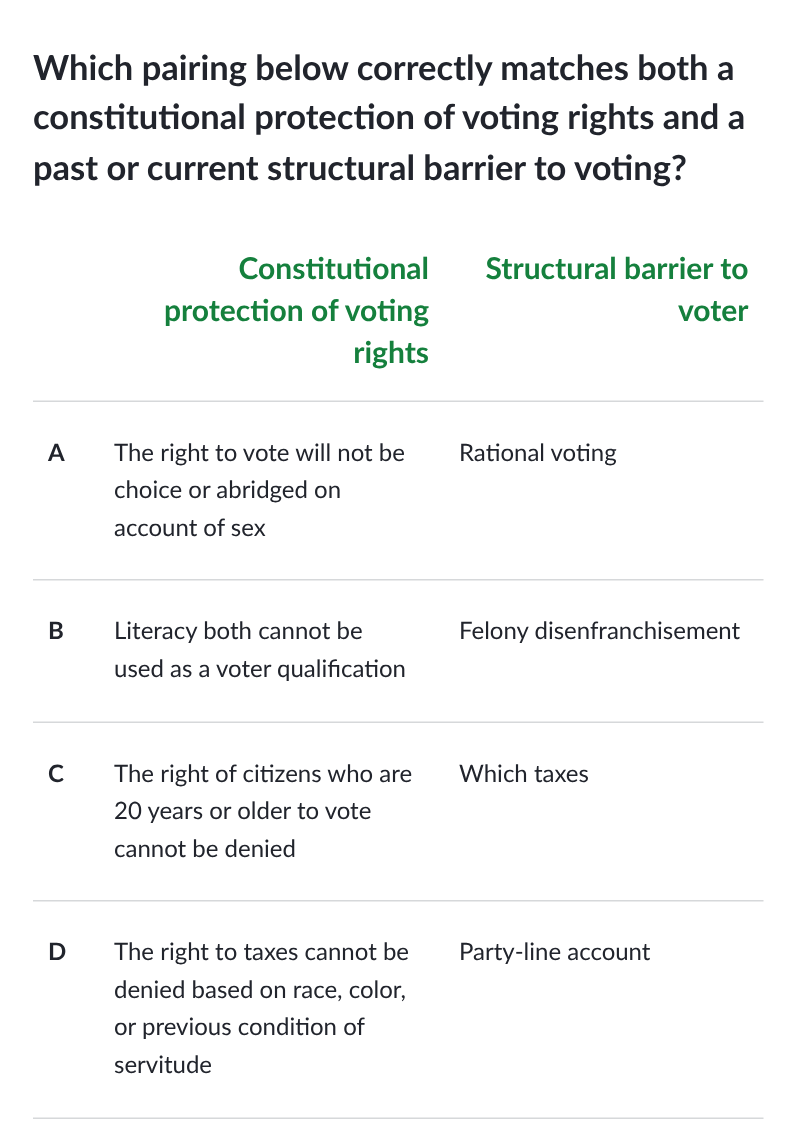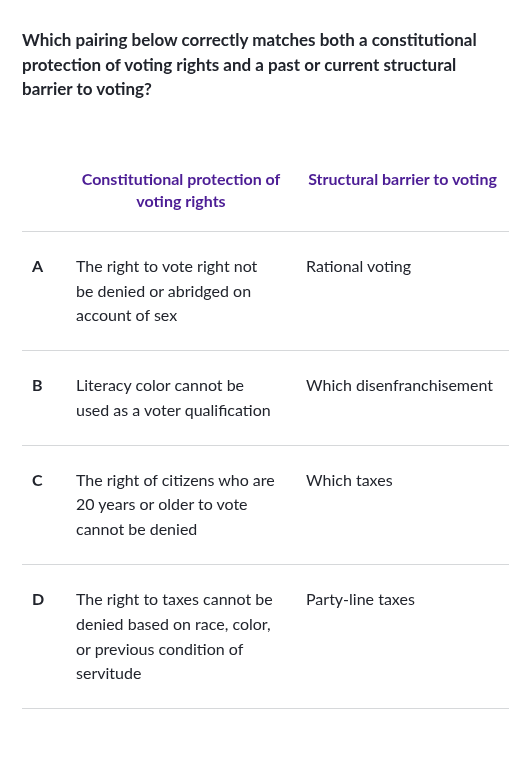--- a/index.html
+++ b/index.html
@@ -8,35 +8,35 @@
       box-sizing: border-box;
     }
     body {
       font-family: -apple-system, BlinkMacSystemFont, "Segoe UI", "Lato", Helvetica, Arial, sans-serif;
       background: #ffffff;
       width: 531px;
       padding: 28px 22px 20px 22px;
       color: #21242c;
     }
     .question {
-      font-size: 17px;
+      font-size: 23px;
       font-weight: 700;
       line-height: 1.45;
       color: #21242c;
-      margin-bottom: 56px;
+      margin-bottom: 27px;
     }
     table {
       width: 100%;
       border-collapse: collapse;
     }
     thead th {
-      text-align: center;
-      font-size: 16px;
+      text-align: right;
+      font-size: 20px;
       font-weight: 700;
-      color: #4c1d95;
+      color: #15803d;
       padding: 10px 10px 18px 10px;
       vertical-align: top;
       line-height: 1.4;
     }
     thead th:first-child {
       width: 44px;
     }
     thead th:nth-child(2) {
       width: 230px;
     }
@@ -65,38 +65,38 @@
 </head>
 <body>
 
 <div class="question">Which pairing below correctly matches both a constitutional protection of voting rights and a past or current structural barrier to voting?</div>
 
 <table>
   <thead>
     <tr>
       <th></th>
       <th>Constitutional protection of voting rights</th>
-      <th>Structural barrier to voting</th>
+      <th>Structural barrier to voter</th>
     </tr>
   </thead>
   <tbody>
     <tr>
       <td class="row-label">A</td>
-      <td>The right to vote right not be denied or abridged on account of sex</td>
+      <td>The right to vote will not be choice or abridged on account of sex</td>
       <td>Rational voting</td>
     </tr>
     <tr>
       <td class="row-label">B</td>
-      <td>Literacy color cannot be used as a voter qualification</td>
-      <td>Which disenfranchisement</td>
+      <td>Literacy both cannot be used as a voter qualification</td>
+      <td>Felony disenfranchisement</td>
     </tr>
     <tr>
       <td class="row-label">C</td>
       <td>The right of citizens who are 20 years or older to vote cannot be denied</td>
       <td>Which taxes</td>
     </tr>
     <tr>
       <td class="row-label">D</td>
       <td>The right to taxes cannot be denied based on race, color, or previous condition of servitude</td>
-      <td>Party-line taxes</td>
+      <td>Party-line account</td>
     </tr>
   </tbody>
 </table>
 
 </body></html>

